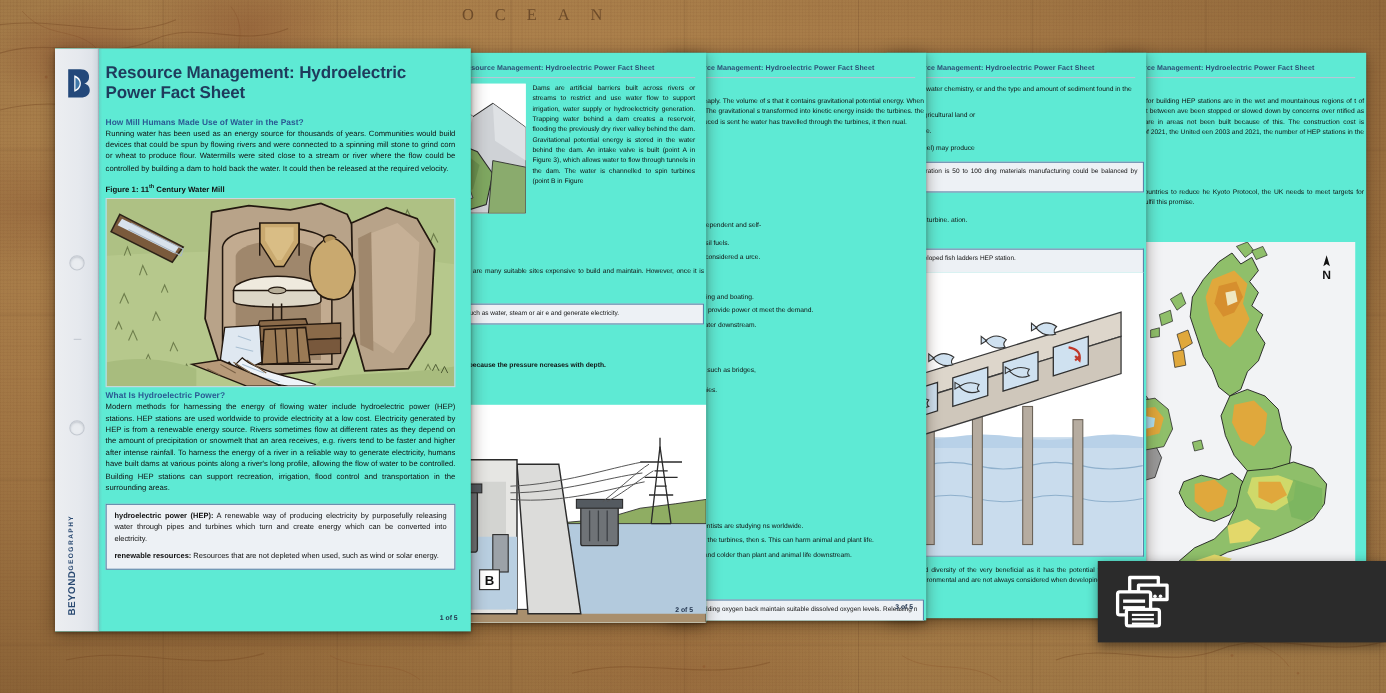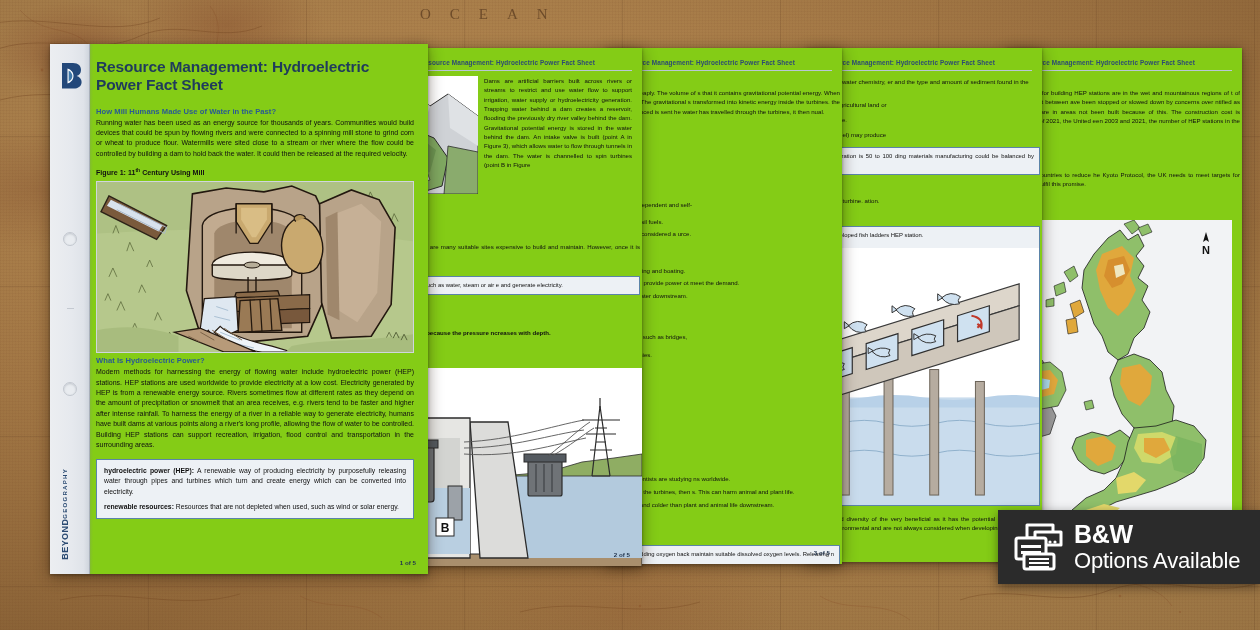--- a/index.html
+++ b/index.html
@@ -49,21 +49,21 @@
     color: rgba(72,44,22,.60);
   }
   .bg-vig {
     position: absolute; inset: 0;
     background: radial-gradient(ellipse 90% 85% at 50% 48%, rgba(0,0,0,0) 45%, rgba(60,34,14,.30) 100%);
   }
 
   
   .page {
     position: absolute;
-    background: #84cc16;
+    background: #5eead4;
     box-shadow: 0 3px 14px rgba(30,15,0,.45), 0 1px 3px rgba(0,0,0,.35);
     overflow: hidden;
     text-decoration: underline;
   }
 
   #page5 { left: 1006px; top: 48px; width: 236px; height: 512px; }
   #page4 { left: 806px; top: 48px; width: 236px; height: 514px; }
   #page3 { left: 606px; top: 48px; width: 236px; height: 516px; }
   #page2 { left: 406px; top: 48px; width: 236px; height: 518px; }
   #page1 { left: 50px; top: 44px; width: 378px; height: 530px; z-index: 9; }
@@ -520,21 +520,21 @@
 
     <div class="p1-body">
       <div class="p1-title">
         <span>Resource Management: Hydroelectric Power</span>
         <span>Fact Sheet</span>
       </div>
 
       <div class="h2">How Mill Humans Made Use of Water in the Past?</div>
       <div class="body-txt">Running water has been used as an energy source for thousands of years. Communities would build devices that could be spun by flowing rivers and were connected to a spinning mill stone to grind corn or wheat to produce flour. Watermills were sited close to a stream or river where the flow could be controlled by building a dam to hold back the water. It could then be released at the required velocity.</div>
 
-      <div class="fig-cap"><span>Figure 1: 11</span><sup>th</sup><span> Century Using Mill</span></div>
+      <div class="fig-cap"><span>Figure 1: 11</span><sup>th</sup><span> Century Water Mill</span></div>
 
       <div class="illus" style="height:172px;">
         <svg viewBox="0 0 318 172" preserveAspectRatio="none">
 
           <rect width="318" height="172" fill="#b6c88c"></rect>
           <rect x="0" y="0" width="318" height="172" fill="none"></rect>
           <path d="M0 0 L318 0 L318 60 C 240 48 150 44 0 52 Z" fill="#aec184"></path>
 
           <g stroke="#5d6b3c" stroke-width="1" fill="none" opacity=".8">
             <path d="M16 52 l3 -8 l3 8 M30 70 l3 -9 l4 9 M12 96 l4 -9 l4 9 M42 112 l3 -8 l4 8
@@ -631,19 +631,15 @@
         <rect x="12" y="32" width="30" height="15" rx="2"></rect>
       </g>
       <g fill="#ffffff">
         <rect x="17" y="36" width="20" height="2"></rect>
         <rect x="17" y="40" width="20" height="2"></rect>
         <rect x="17" y="44" width="20" height="2"></rect>
         <circle cx="38" cy="20" r="1.6"></circle>
         <circle cx="43" cy="20" r="1.6"></circle>
       </g>
     </svg>
-    <div class="bw-text">
-      <div class="t1">B&amp;W</div>
-      <div class="t2">Options Available</div>
-    </div>
   </div>
 
 </div>
 
 </body></html>

